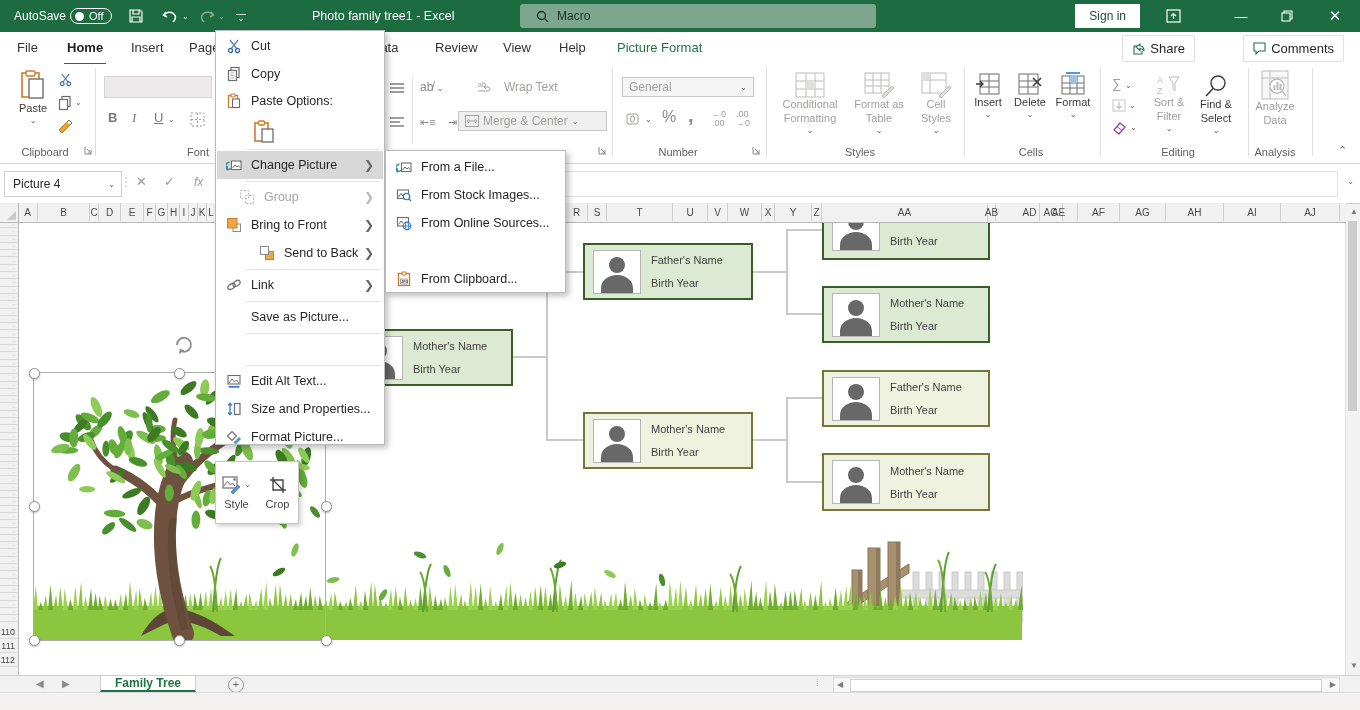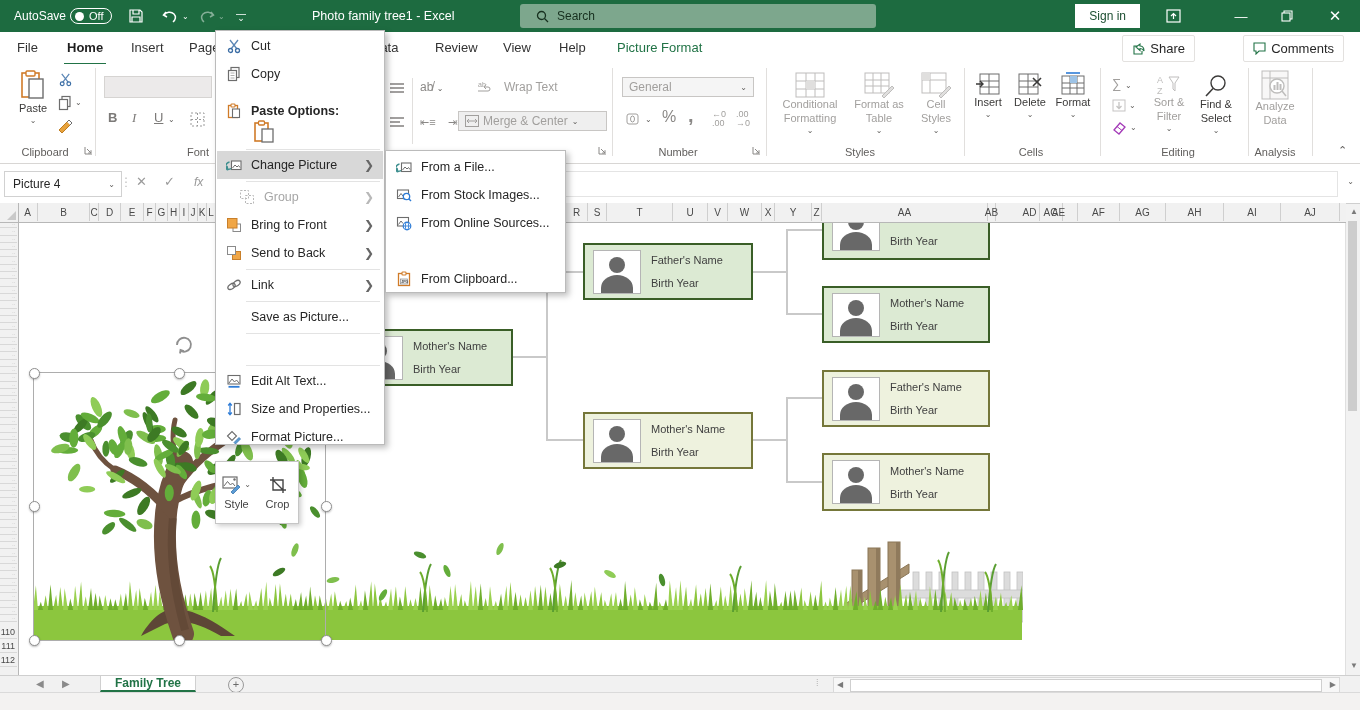--- a/index.html
+++ b/index.html
@@ -109,21 +109,21 @@
     <div class="tb-item" style="left:236px;flex-direction:column;justify-content:center;line-height:4px;font-size:10px;">
         <span>—</span>
         <span style="font-size:9px;">⌄</span>
       </div>
     <div class="tb-item" style="left:312px;font-size:12.5px;">Photo family tree1  -  Excel</div>
     <div id="searchpill">
       <svg width="13" height="13" viewBox="0 0 13 13" style="margin:0 8px 0 16px;">
           <circle cx="5.5" cy="5.5" r="4" fill="none" stroke="#17301f" stroke-width="1.3"></circle>
           <line x1="8.5" y1="8.5" x2="12" y2="12" stroke="#17301f" stroke-width="1.3"></line>
         </svg>
-      <span>Search</span>
+      <span>Macro</span>
     </div>
     <div id="signin">
         <span>Sign in</span>
       </div>
     <div class="tb-item winbtn" style="right:170px;">
       <svg width="15" height="14" viewBox="0 0 15 14">
           <rect x="1" y="1" width="13" height="12" fill="none" stroke="#fff" stroke-width="1.2"></rect>
           <path d="M7.5,10 v-5 M5,7 l2.5,-2.5 L10,7" fill="none" stroke="#fff" stroke-width="1.2"></path>
         </svg>
     </div>
@@ -997,21 +997,21 @@
     <div class="mi" style="top:29px;">
       <span class="mico">
           <svg class="icon16" viewBox="0 0 16 16">
             <rect x="5" y="1.5" width="8" height="10" fill="#fff" stroke="#6d6d6d" stroke-width="1.2"></rect>
             <rect x="2.5" y="4.5" width="8" height="10" fill="#fff" stroke="#6d6d6d" stroke-width="1.2"></rect>
             <path d="M4.5,7 h4 M4.5,9.5 h4 M4.5,12 h4" stroke="#9a9a9a" stroke-width="0.8"></path>
           </svg>
         </span>
       <span>Copy</span>
     </div>
-    <div class="mi" style="top:66px;font-weight:bold;">
+    <div class="mi" style="top:56px;font-weight:normal;">
       <span class="mico">
           <svg class="icon16" viewBox="0 0 16 16">
             <rect x="2.5" y="2.5" width="9" height="12" fill="#fff" stroke="#d07b28" stroke-width="1.3"></rect>
             <rect x="5" y="1" width="4" height="3" rx="0.8" fill="#fff" stroke="#d07b28" stroke-width="1.1"></rect>
             <rect x="6.5" y="6" width="7" height="8.5" fill="#fff" stroke="#6d6d6d" stroke-width="1.1"></rect>
           </svg>
         </span>
       <span>Paste Options:</span>
     </div>
     <div class="mi" style="top:86px;height:30px;">
@@ -1049,21 +1049,21 @@
     <div class="mi" style="top:180px;">
       <span class="mico">
           <svg class="icon16" viewBox="0 0 16 16">
             <rect x="7" y="7" width="7.5" height="7.5" fill="#fff" stroke="#8a8a8a"></rect>
             <rect x="1.5" y="1.5" width="9.5" height="9.5" fill="#f0a646" stroke="#c87f2a"></rect>
           </svg>
         </span>
       <span>Bring to Front</span>
       <span class="marrow">❯</span>
     </div>
-    <div class="mi" style="top:208px;">
+    <div class="mi" style="top:208px;padding-left:33px;">
       <span class="mico">
           <svg class="icon16" viewBox="0 0 16 16">
             <rect x="6.5" y="6.5" width="8" height="8" fill="#f0a646" stroke="#c87f2a"></rect>
             <rect x="1.5" y="1.5" width="8" height="8" fill="#fff" stroke="#8a8a8a"></rect>
           </svg>
         </span>
       <span>Send to Back</span>
       <span class="marrow">❯</span>
     </div>
     <div class="msep" style="top:238px;"></div>

